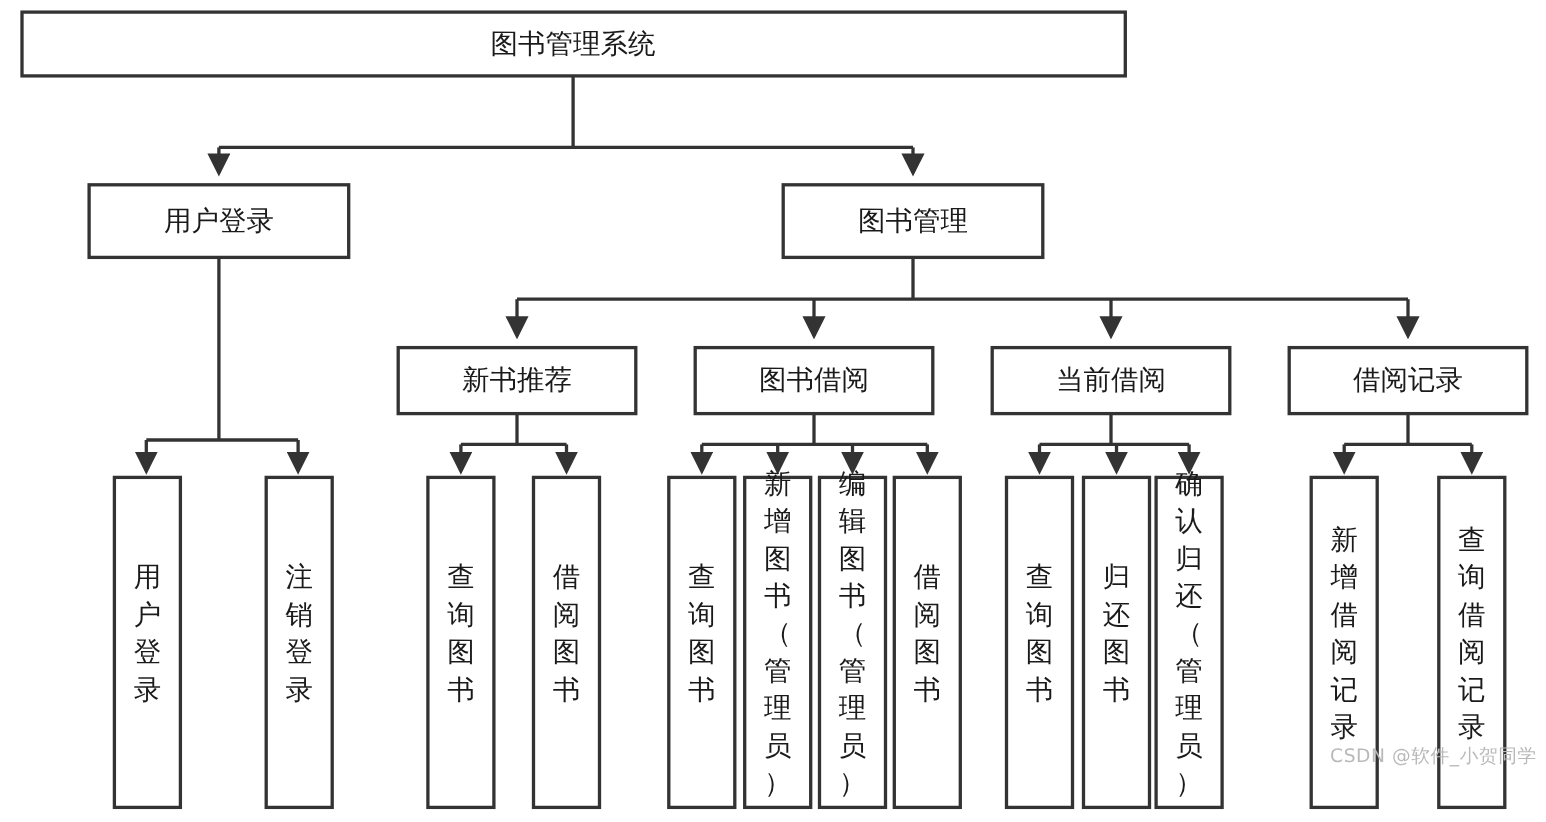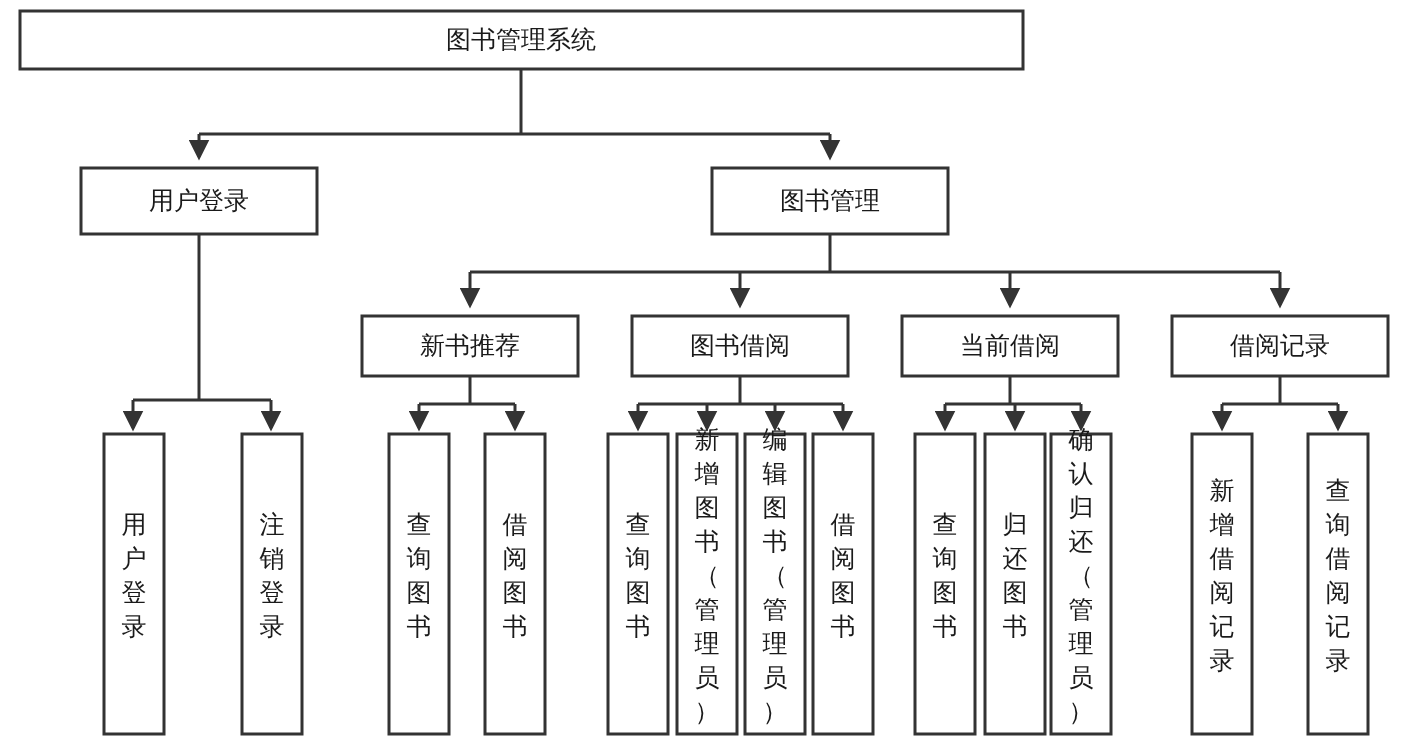--- a/index.html
+++ b/index.html
@@ -216,13 +216,14 @@
     <g>
       <rect class="node-rect" x="1192" y="434" width="60" height="300"></rect>
       <text class="node-label-v" x="1222" y="584"><tspan x="1222" y="499" text-anchor="middle">新</tspan><tspan x="1222" y="533" text-anchor="middle">增</tspan><tspan x="1222" y="567" text-anchor="middle">借</tspan><tspan x="1222" y="601" text-anchor="middle">阅</tspan><tspan x="1222" y="635" text-anchor="middle">记</tspan><tspan x="1222" y="669" text-anchor="middle">录</tspan></text>
     </g>
     <g>
       <rect class="node-rect" x="1308" y="434" width="60" height="300"></rect>
       <text class="node-label-v" x="1338" y="584"><tspan x="1338" y="499" text-anchor="middle">查</tspan><tspan x="1338" y="533" text-anchor="middle">询</tspan><tspan x="1338" y="567" text-anchor="middle">借</tspan><tspan x="1338" y="601" text-anchor="middle">阅</tspan><tspan x="1338" y="635" text-anchor="middle">记</tspan><tspan x="1338" y="669" text-anchor="middle">录</tspan></text>
     </g>
   </svg>
 
+  <div class="watermark">CSDN @软件_小贺同学</div>
 </div>
 
 </body></html>

